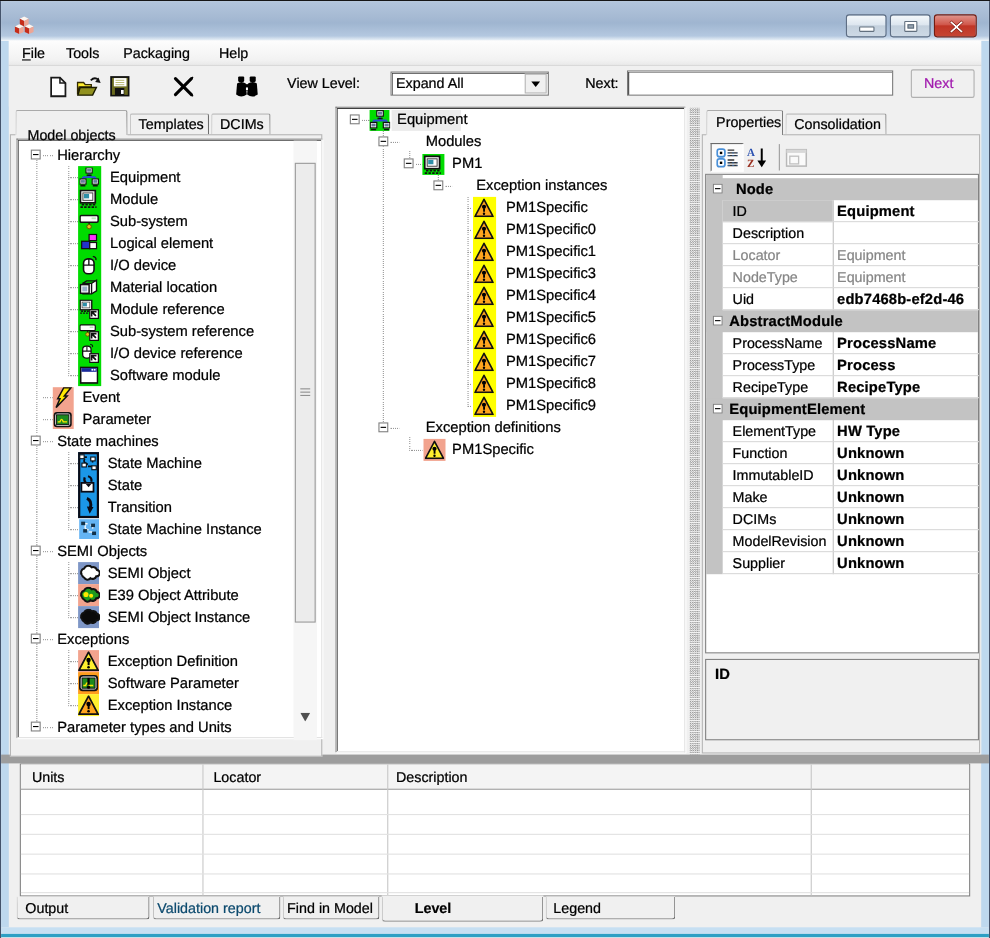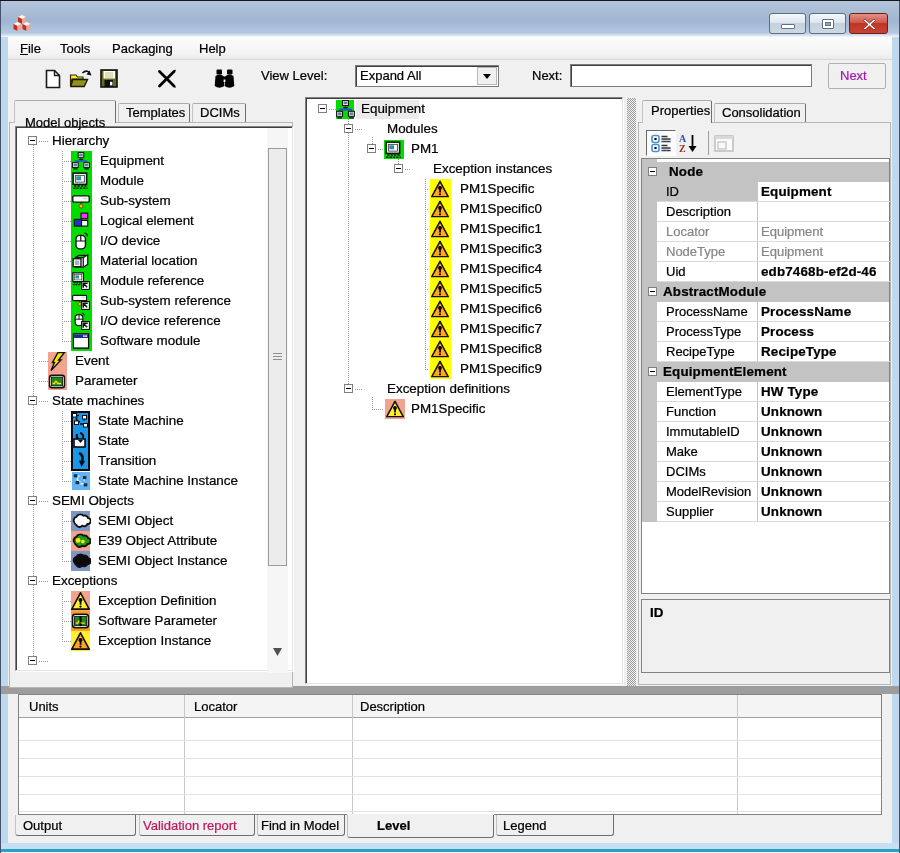--- a/index.html
+++ b/index.html
@@ -378,20 +378,21 @@
       <div class="ab" style="left:71px;top:631px;width:19px;height:20px;background:#ffef2e"></div>
       <svg class="ab" style="left:71px;top:632px" width="19" height="18" viewBox="0 0 18 17">
         <use href="#s-tri-o"></use>
       </svg>
       <div class="t" style="left:98px;top:631px">Exception Instance</div>
 
     <div class="dh" style="left:39px;top:661px;width:10px"></div>
     <div class="eb" style="left:28px;top:656px">
         <i></i>
       </div>
+    <div class="t" style="left:52px;top:651px">Parameter types and Units</div>
 
     <div class="ab" style="left:267px;top:128px;width:21px;height:540px;background:#f4f4f4"></div>
     <svg class="ab" style="left:273px;top:131px" width="9" height="8">
         <path d="M4.5 0 L9 8 L0 8 Z" fill="#505050"></path>
       </svg>
     <div class="ab" style="left:267px;top:128px;width:21px;height:545px;background:#f6f6f6"></div>
       <div class="ab" style="left:268px;top:148px;width:19px;height:418px;background:#ececec;border:1px solid #9c9c9c"></div>
     <div class="ab" style="left:273px;top:353px;width:9px;height:1px;background:#909090"></div>
     <div class="ab" style="left:273px;top:356px;width:9px;height:1px;background:#909090"></div>
     <div class="ab" style="left:273px;top:359px;width:9px;height:1px;background:#909090"></div>
@@ -621,20 +622,20 @@
   <div class="ab" style="left:737px;top:695px;width:1px;height:119px;background:#c8c8c8"></div>
   <div class="ab bl" style="top:740px"></div>
     <div class="ab bl" style="top:758px"></div>
     <div class="ab bl" style="top:776px"></div>
     <div class="ab bl" style="top:794px"></div>
     <div class="ab bl" style="top:811px"></div>
 
   <div class="btab" style="left:15px;top:815px;width:121px;height:21px"></div>
     <div class="t" style="left:23px;top:816px">Output</div>
   <div class="btab" style="left:139px;top:815px;width:116px;height:21px"></div>
-    <div class="t" style="left:143px;top:816px;color:#be185d">Validation report</div>
+    <div class="t" style="left:143px;top:816px;color:#0c4a6e">Validation report</div>
   <div class="btab" style="left:257px;top:815px;width:88px;height:21px"></div>
     <div class="t" style="left:261px;top:816px">Find in Model</div>
   <div class="btab" style="left:347px;top:815px;width:147px;height:23px;z-index:2;box-shadow:0 -1px 0 #f0f0f0"></div>
     <div class="t b" style="left:377px;top:816px">Level</div>
   <div class="btab" style="left:496px;top:815px;width:118px;height:21px"></div>
     <div class="t" style="left:503px;top:816px">Legend</div>
 </div>
 
 </body></html>

